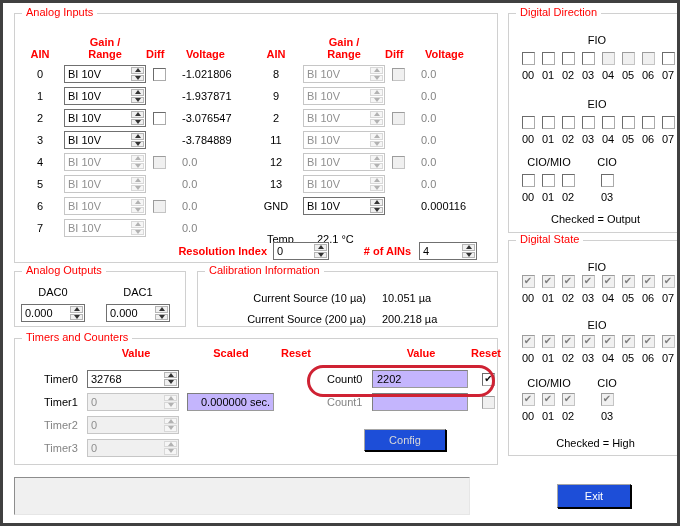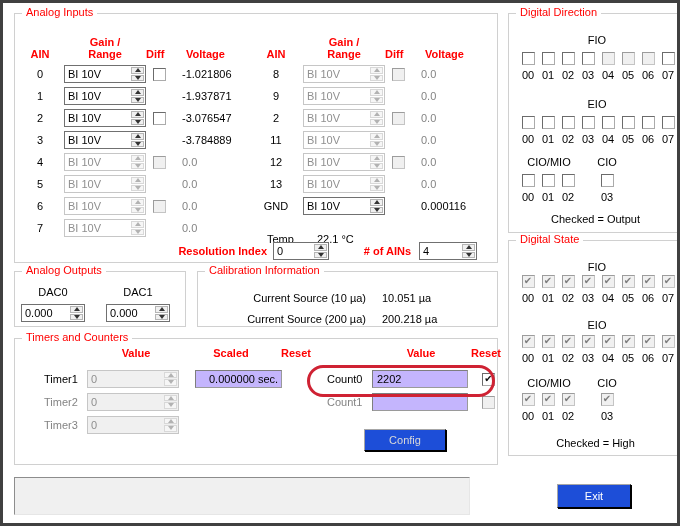--- a/index.html
+++ b/index.html
@@ -36,21 +36,21 @@
   .spin.disabled .spin-btn { border-color:#d8d8d8; background:#f6f6f6; }
   .spin.disabled .tri-up { border-bottom-color:#b2b2b2; }
   .spin.disabled .tri-dn { border-top-color:#b2b2b2; }
   .timer-spin.disabled { background:#f0f0f0; }
   .w56{width:56px} .w58{width:58px} .w64{width:64px} .w82{width:82px} .w92{width:92px}
 
   
   .tbox { box-sizing:border-box; height:18px; background:#c4b5fd; padding:2px 4px 0;
           border:1px solid #9a9a9a; border-top-color:#7e7e7e; border-left-color:#7e7e7e; white-space:nowrap; overflow:hidden; }
   .tbox:empty { visibility:hidden; }
-  .scaled-box { width:87px; margin-left:16px;padding-left:13px; }
+  .scaled-box { width:87px; margin-left:8px;padding-left:13px; }
   .scaled-box:empty { visibility:hidden; }
 
   
   .ain-table { position:absolute; display:flex; flex-direction:column; }
   #ain-left  { left:8px;  top:16px; }
   #ain-right { left:244px; top:16px; }
   .ain-head { display:flex; align-items:flex-end; height:30px; margin-bottom:3px; }
   .ain-row  { display:flex; align-items:center; height:22px; }
   .ain-num  { width:34px; text-align:center; flex:0 0 auto; }
   .ain-spin { margin-left:7px; flex:0 0 auto; }
@@ -533,20 +533,35 @@
   <div class="group" style="left:11px; top:335px; width:484px; height:127px;">
     <span class="group-title">Timers and Counters</span>
     <span class="h-val1 rh">Value</span>
     <span class="h-scaled rh">Scaled</span>
     <span class="h-reset1 rh">Reset</span>
     <span class="h-val2 rh">Value</span>
     <span class="h-reset2 rh">Reset</span>
 
     <div class="timer-rows">
 
+        <div class="trow">
+          <span class="tlabel">Timer0</span>
+          <div class="spin w92 timer-spin">
+            <span class="spin-val">32768</span>
+            <span class="spin-btns">
+              <span class="spin-btn">
+                <span class="tri-up"></span>
+              </span>
+              <span class="spin-btn">
+                <span class="tri-dn"></span>
+              </span>
+            </span>
+          </div>
+          <span class="tbox scaled-box"></span>
+        </div>
 
         <div class="trow">
           <span class="tlabel">Timer1</span>
           <div class="spin w92 timer-spin disabled">
             <span class="spin-val">0</span>
             <span class="spin-btns">
               <span class="spin-btn">
                 <span class="tri-up"></span>
               </span>
               <span class="spin-btn">

